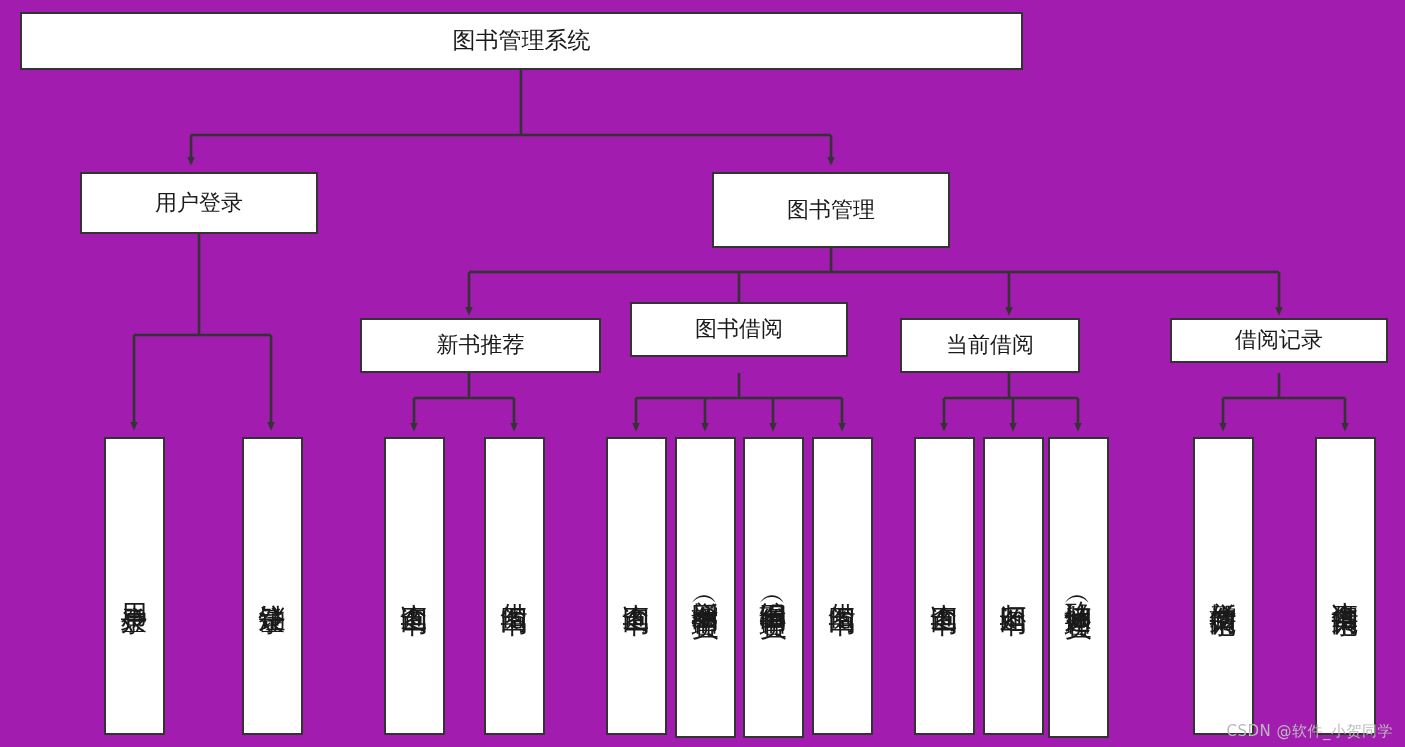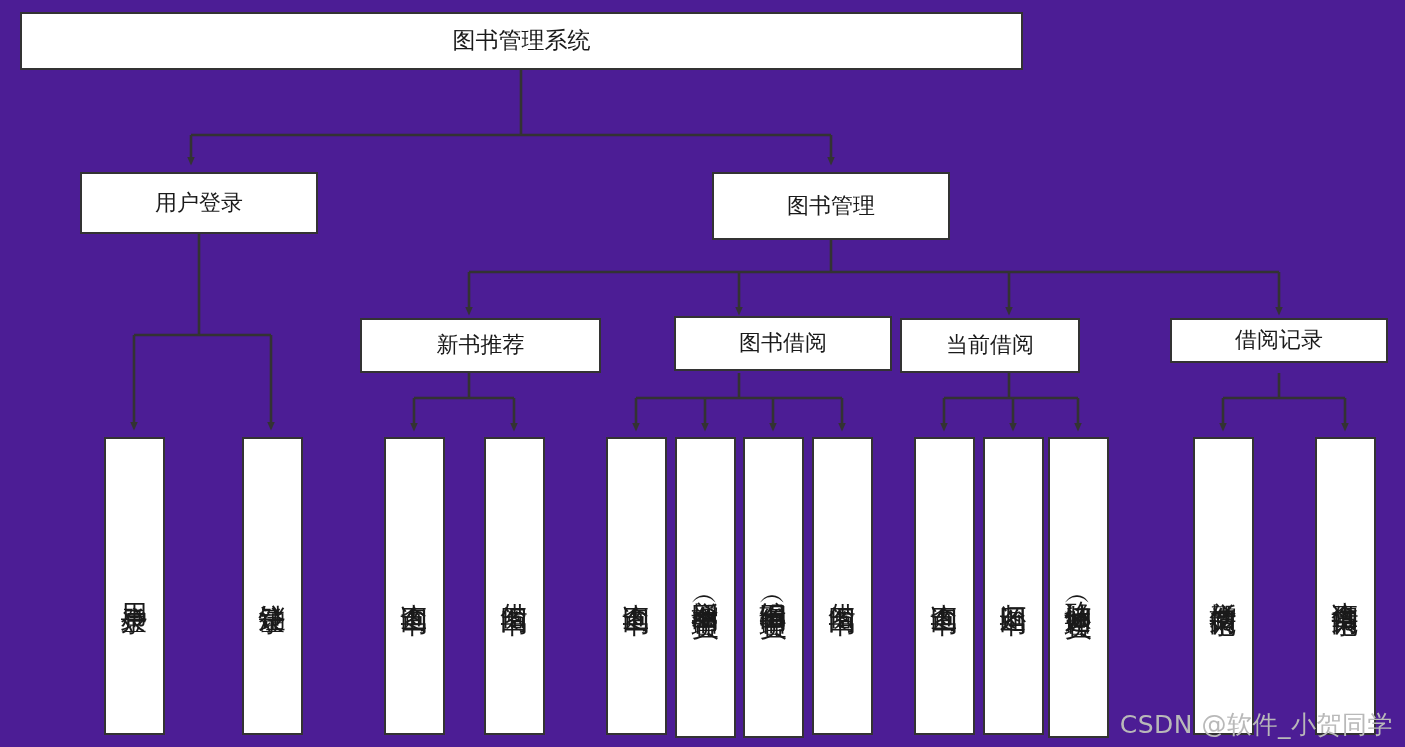--- a/index.html
+++ b/index.html
@@ -8,21 +8,21 @@
     padding: 0;
     background: #ffffff;
   }
   body {
     font-family: "DejaVu Sans", "Liberation Sans", sans-serif;
   }
   #canvas {
     position: relative;
     width: 1405px;
     height: 747px;
-    background: #4c1d95;
+    background: #a21caf;
     overflow: hidden;
   }
   #edges {
     position: absolute;
     left: 0;
     top: 0;
     width: 1405px;
     height: 747px;
     pointer-events: none;
   }
@@ -59,21 +59,21 @@
     font-size: 27px;
     writing-mode: vertical-rl;
     text-orientation: upright;
     letter-spacing: 2px;
     line-height: 1;
   }
   #watermark {
     position: absolute;
     right: 12px;
     bottom: 6px;
-    font-size: 25px;
+    font-size: 15px;
     color: #b9b9b9;
     white-space: nowrap;
     letter-spacing: 0.5px;
   }
 </style>
 </head>
 <body>
 
 <div id="canvas">
 
@@ -128,29 +128,29 @@
   </svg>
 
   <div class="node horiz root" style="left:20px; top:12px; width:1003px; height:58px;">
     <span class="lbl">图书管理系统</span>
   </div>
 
   <div class="node horiz" style="left:80px; top:172px; width:238px; height:62px;">
     <span class="lbl">用户登录</span>
   </div>
 
-  <div class="node horiz" style="left:712px; top:172px; width:238px; height:68px;">
+  <div class="node horiz" style="left:712px; top:172px; width:238px; height:76px;">
     <span class="lbl">图书管理</span>
   </div>
 
   <div class="node horiz" style="left:360px; top:318px; width:241px; height:55px;justify-content:center;">
     <span class="lbl">新书推荐</span>
   </div>
 
-  <div class="node horiz" style="left:630px; top:316px; width:218px; height:55px;margin-left:44px;">
+  <div class="node horiz" style="left:630px; top:302px; width:218px; height:55px;">
     <span class="lbl">图书借阅</span>
   </div>
 
   <div class="node horiz" style="left:900px; top:318px; width:180px; height:55px;">
     <span class="lbl">当前借阅</span>
   </div>
 
   <div class="node horiz" style="left:1170px; top:318px; width:218px; height:45px;">
     <span class="lbl">借阅记录</span>
   </div>

